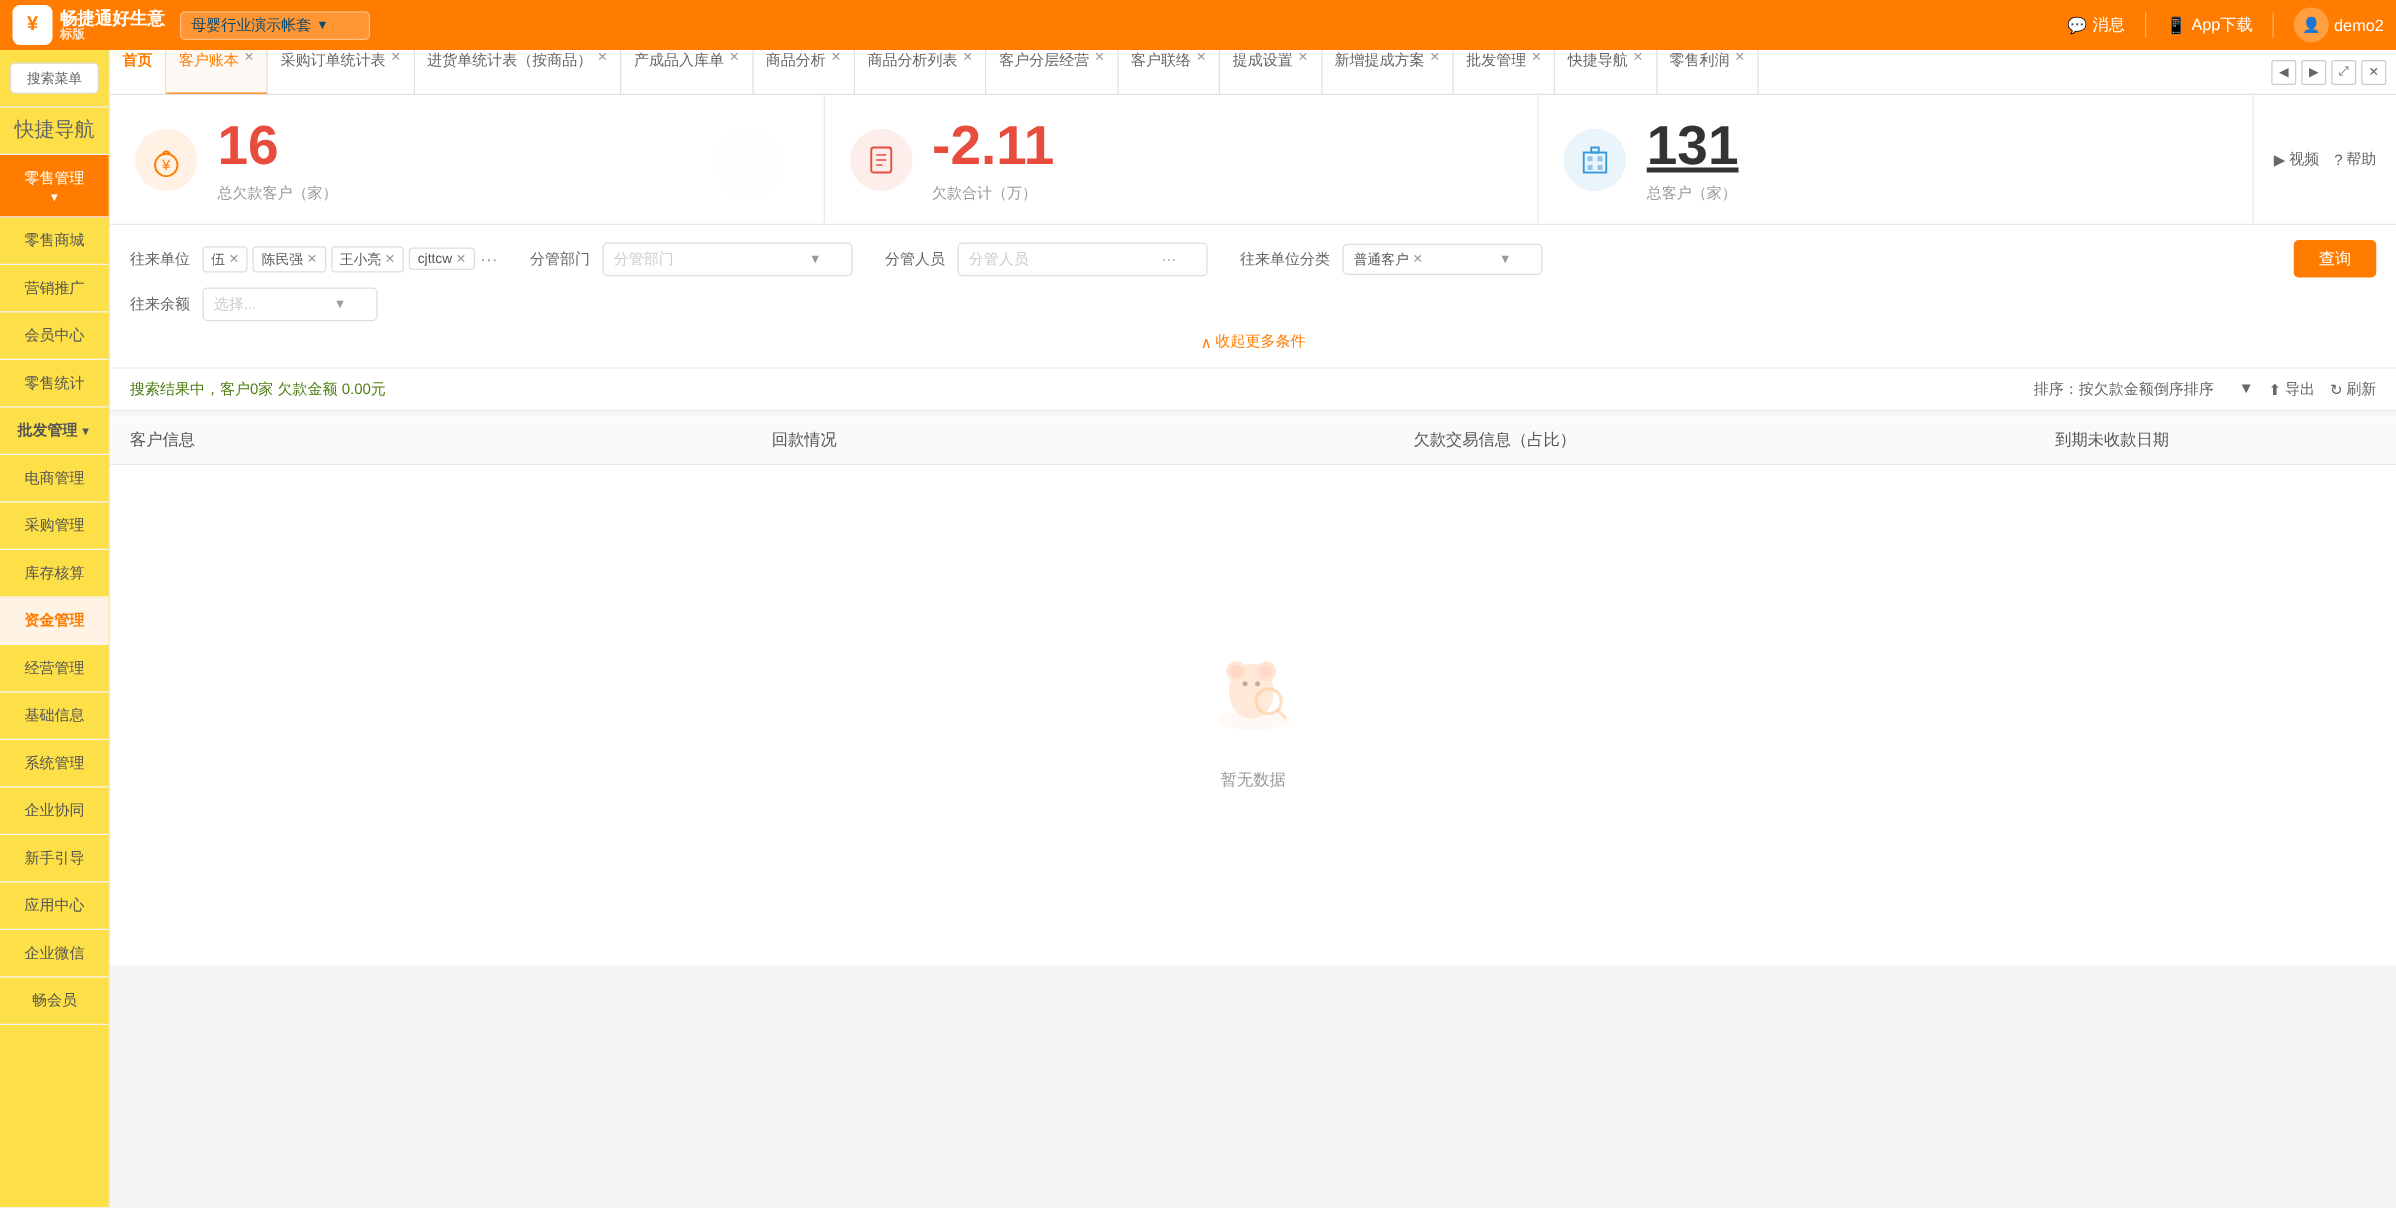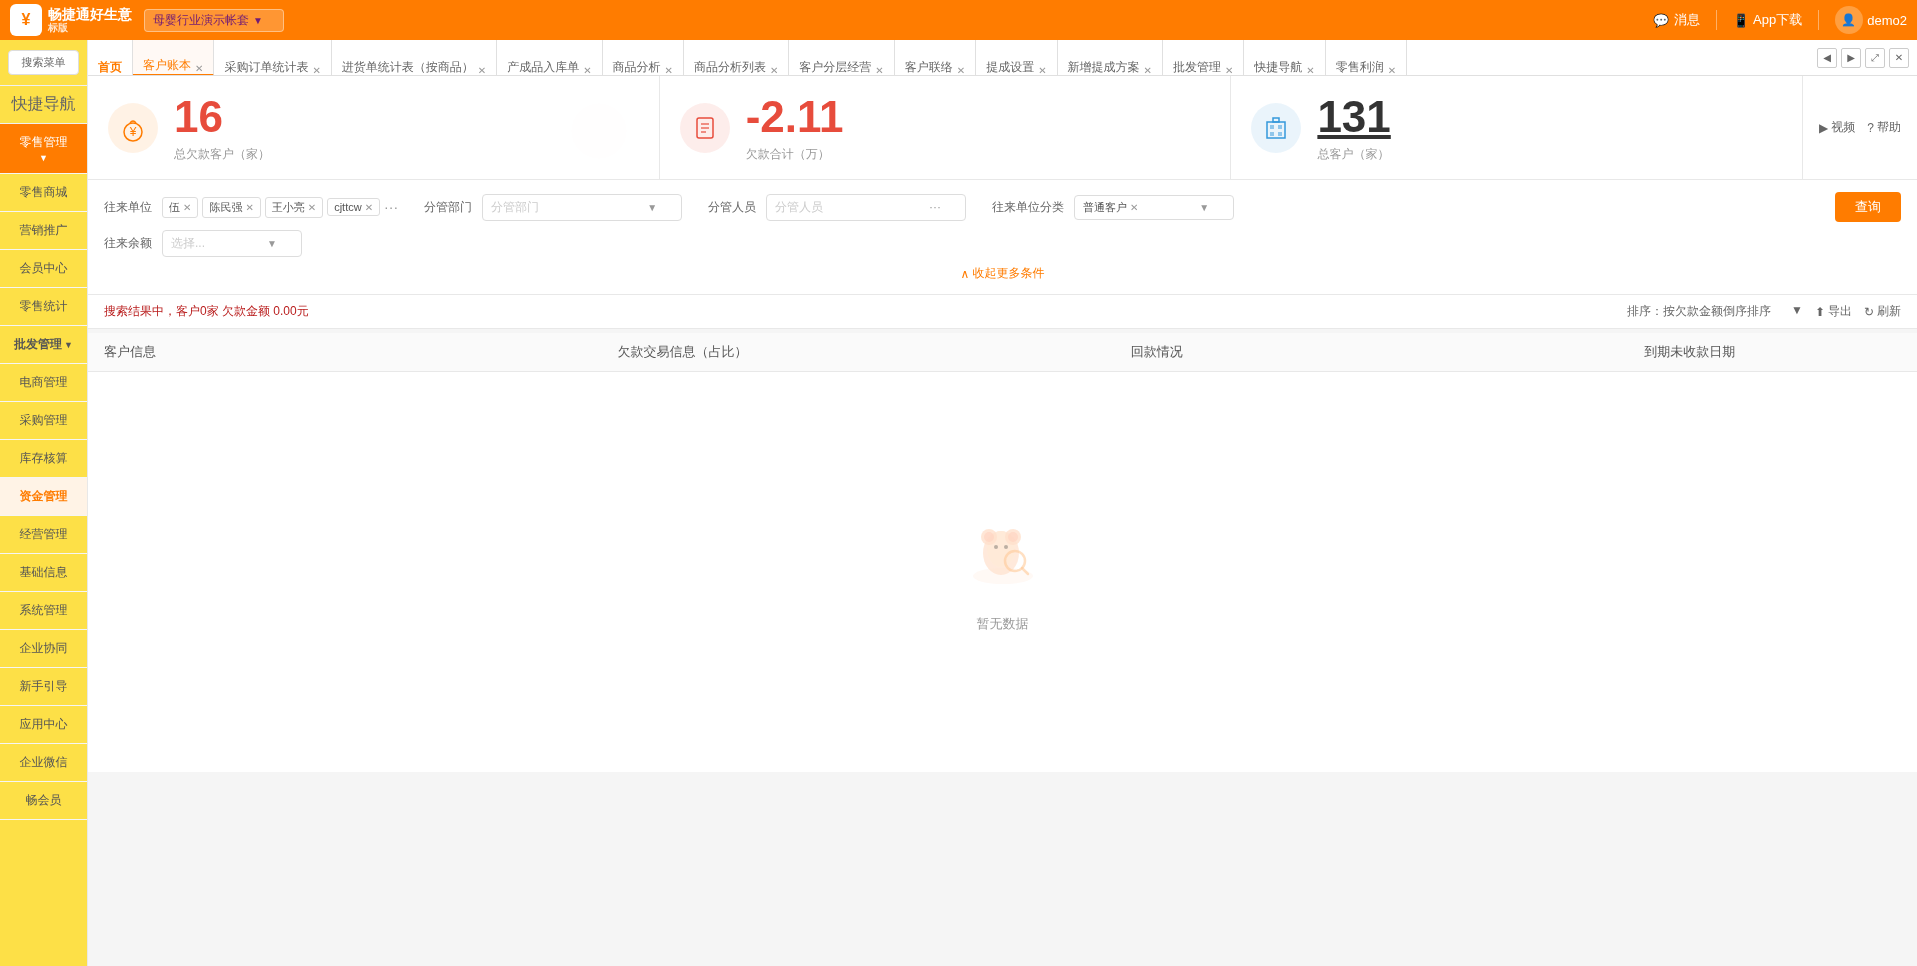--- a/index.html
+++ b/index.html
@@ -12,34 +12,34 @@
     .sidebar { width: 88px; background: #fde047; border-right: 1px solid #e8e8e8; display: flex; flex-direction: column; flex-shrink: 0; overflow-y: auto; }
     .content-area { flex: 1; display: flex; flex-direction: column; overflow: hidden; }
     .tab-bar { background: #fff; border-bottom: 1px solid #e0e0e0; display: flex; align-items: center; height: 36px; flex-shrink: 0; overflow: hidden; }
     .page-content { flex: 1; overflow-y: auto; background: #f5f5f5; padding: 0; }
 
     
     .logo-area { display: flex; align-items: center; gap: 6px; color: #fff; font-size: 14px; font-weight: bold; flex-shrink: 0; }
     .logo-icon { width: 32px; height: 32px; background: #fff; border-radius: 6px; display: flex; align-items: center; justify-content: center; }
     .logo-icon span { color: #ff7c00; font-size: 16px; }
     .logo-text { display: flex; flex-direction: column; line-height: 1.2; }
-    .demo-selector { margin-left: 12px; background: rgba(255,255,255,0.2); border: 1px solid rgba(255,255,255,0.4); border-radius: 4px; color: #701a75; padding: 2px 20px 2px 8px; font-size: 12px; cursor: pointer; position: relative; display: flex; align-items: center; gap: 4px; }
+    .demo-selector { margin-left: 12px; background: rgba(255,255,255,0.2); border: 1px solid rgba(255,255,255,0.4); border-radius: 4px; color: #0c4a6e; padding: 2px 32px 2px 8px; font-size: 12px; cursor: pointer; position: relative; display: flex; align-items: center; gap: 4px; }
     .top-bar-right { margin-left: auto; display: flex; align-items: center; gap: 16px; color: #fff; font-size: 13px; }
     .top-bar-btn { display: flex; align-items: center; gap: 4px; cursor: pointer; }
     .user-avatar { width: 28px; height: 28px; border-radius: 50%; background: #ff9f40; display: flex; align-items: center; justify-content: center; font-size: 12px; color: #fff; overflow: hidden; }
 
     
     .sidebar-search { padding: 10px 8px; text-align: center; border-bottom: 1px solid #f0f0f0; }
     .sidebar-search-btn { background: #fff; border: 1px solid #ddd; border-radius: 4px; padding: 4px 8px; font-size: 11px; color: #666; cursor: pointer; width: 100%; }
     .sidebar-nav-btn { padding: 8px 4px; text-align: center; border-bottom: 1px solid #f0f0f0; font-size: 16px; color: #666; cursor: pointer; }
     .sidebar-item { padding: 10px 4px; text-align: center; font-size: 12px; color: #555; cursor: pointer; border-bottom: 1px solid #f5f5f5; display: flex; flex-direction: column; align-items: center; gap: 2px; }
     .sidebar-item.active { background: #ff7c00; color: #fff; }
 
     
-    .tab { display: flex; align-items: flex-end; padding: 0 10px; height: 36px; font-size: 12px; color: #666; border-right: 1px solid #e0e0e0; cursor: pointer; white-space: nowrap; flex-shrink: 0; }
+    .tab { display: flex; align-items: flex-start; padding: 0 10px; height: 36px; font-size: 12px; color: #666; border-right: 1px solid #e0e0e0; cursor: pointer; white-space: nowrap; flex-shrink: 0; }
     .tab.active { color: #ff7c00; border-bottom: 2px solid #ff7c00; background: #fff9f5; }
     .tab.home { color: #ff7c00; font-weight: bold; }
     .tab-close { margin-left: 4px; color: #999; font-size: 10px; cursor: pointer; }
     .tab-actions { margin-left: auto; display: flex; align-items: center; gap: 4px; padding: 0 8px; }
     .tab-action-btn { width: 20px; height: 20px; border: 1px solid #ccc; border-radius: 2px; display: flex; align-items: center; justify-content: center; cursor: pointer; font-size: 10px; color: #666; }
 
     
     .stats-row { display: flex; background: #fff; border-bottom: 1px solid #e8e8e8; }
     .stat-card { flex: 1; padding: 16px 20px; display: flex; align-items: center; gap: 16px; border-right: 1px solid #e8e8e8; position: relative; }
     .stat-card:last-child { border-right: none; }
@@ -64,21 +64,21 @@
     .filter-tag { background: #fff; border: 1px solid #ddd; border-radius: 3px; padding: 2px 6px; font-size: 11px; color: #555; display: flex; align-items: center; gap: 3px; }
     .filter-tag-x { color: #999; cursor: pointer; font-size: 10px; }
     .filter-select { border: 1px solid #ddd; border-radius: 4px; padding: 4px 24px 4px 8px; font-size: 12px; color: #555; background: #fff; cursor: pointer; position: relative; min-width: 120px; display: flex; align-items: center; justify-content: space-between; }
     .filter-select-wide { min-width: 200px; }
     .filter-select-arrow { color: #999; font-size: 10px; }
     .query-btn { background: #ff7c00; color: #fff; border: none; border-radius: 4px; padding: 6px 20px; font-size: 13px; cursor: pointer; margin-left: auto; }
     .collapse-btn { color: #ff7c00; font-size: 12px; cursor: pointer; display: flex; align-items: center; gap: 3px; margin: 0 auto; }
 
     
     .results-bar { background: #fff; padding: 8px 16px; display: flex; align-items: center; justify-content: space-between; border-bottom: 1px solid #e8e8e8; margin-bottom: 4px; }
-    .results-info { font-size: 12px; color: #b91c1c; }
+    .results-info { font-size: 12px; color: #4d7c0f; }
     .results-actions { display: flex; align-items: center; gap: 12px; font-size: 12px; color: #666; }
     .results-sort { display: flex; align-items: flex-start; gap: 20px; cursor: pointer; }
 
     
     .table-container { background: #fff; margin: 0 0; }
     .table-header { display: grid; grid-template-columns: 2fr 2fr 2fr 1fr; padding: 10px 16px; background: #fafafa; border-bottom: 1px solid #e8e8e8; font-size: 13px; color: #555; font-weight: 500; }
     .table-body { min-height: 400px; display: flex; align-items: center; justify-content: center; }
     .empty-state { text-align: center; padding: 40px; }
     .empty-icon { font-size: 60px; margin-bottom: 10px; opacity: 0.4; color: #ff7c00; }
     .empty-text { font-size: 13px; color: #999; }
@@ -403,22 +403,22 @@
             <div class="top-right-btn">
               <span>↻</span>
               <span>刷新</span>
             </div>
           </div>
         </div>
 
         <div class="table-container">
           <div class="table-header">
             <div>客户信息</div>
+            <div>回款情况</div>
             <div>欠款交易信息（占比）</div>
-            <div>回款情况</div>
             <div>到期未收款日期</div>
           </div>
           <div class="table-body">
             <div class="empty-state">
               <div class="empty-icon">
                 <svg width="80" height="80" viewBox="0 0 80 80">
 
                   <ellipse cx="40" cy="65" rx="30" ry="8" fill="#ffe0cc" opacity="0.5"></ellipse>
 
                   <ellipse cx="38" cy="42" rx="18" ry="22" fill="#ffb380" opacity="0.7"></ellipse>

